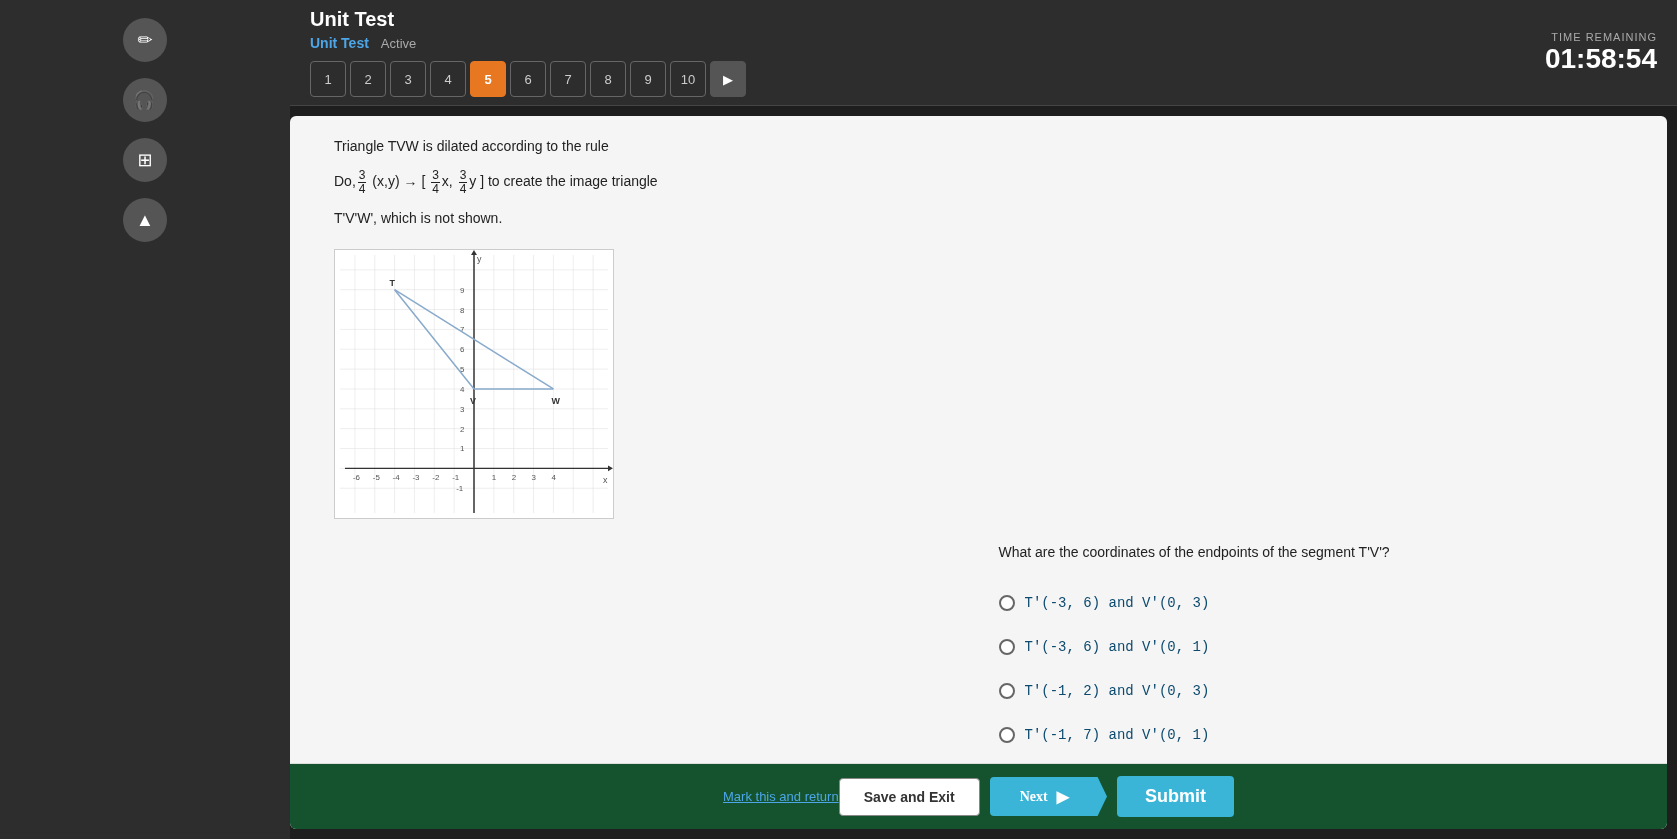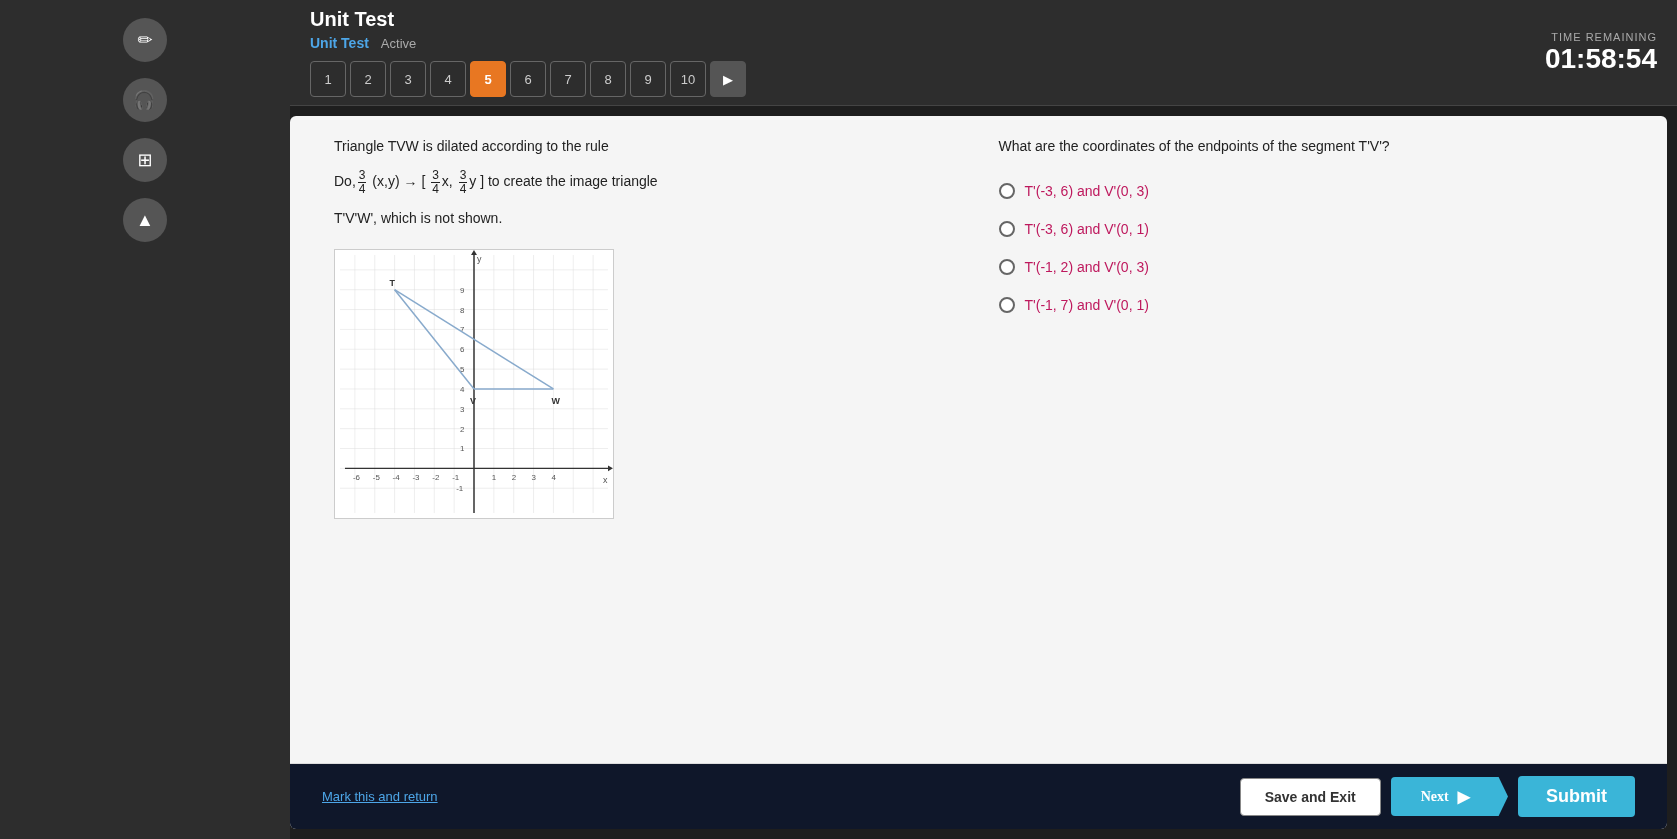--- a/index.html
+++ b/index.html
@@ -225,21 +225,22 @@
     .graph-container svg {
       width: 100%;
       height: 100%;
     }
 
     
     .answer-panel {
       flex: 1;
       display: flex;
       flex-direction: column;
-      gap: 22px;
+      gap: 28px;
+      justify-content: flex-end;
     }
 
     .answer-question {
       font-size: 14px;
       color: #222;
       line-height: 1.5;
       margin-bottom: 4px;
     }
 
     .answer-option {
@@ -253,31 +254,32 @@
       width: 16px;
       height: 16px;
       border-radius: 50%;
       border: 2px solid #666;
       flex-shrink: 0;
       background: white;
     }
 
     .option-text {
       font-size: 14px;
-      color: #be185d;
+      color: #0c4a6e;
+      font-family: Liberation Mono, monospace;
     }
 
     
     .card-footer {
       display: flex;
       align-items: center;
-      justify-content: space-between;
-      padding: 12px 32px;
+      justify-content: center;
+      padding: 12px 16px;
       border-top: 1px solid #ddd;
-      background: #0f172a;
+      background: #14532d;
     }
 
     .mark-return-link {
       color: #4da6e8;
       font-size: 13px;
       text-decoration: underline;
       cursor: pointer;
     }
 
     .footer-buttons {

